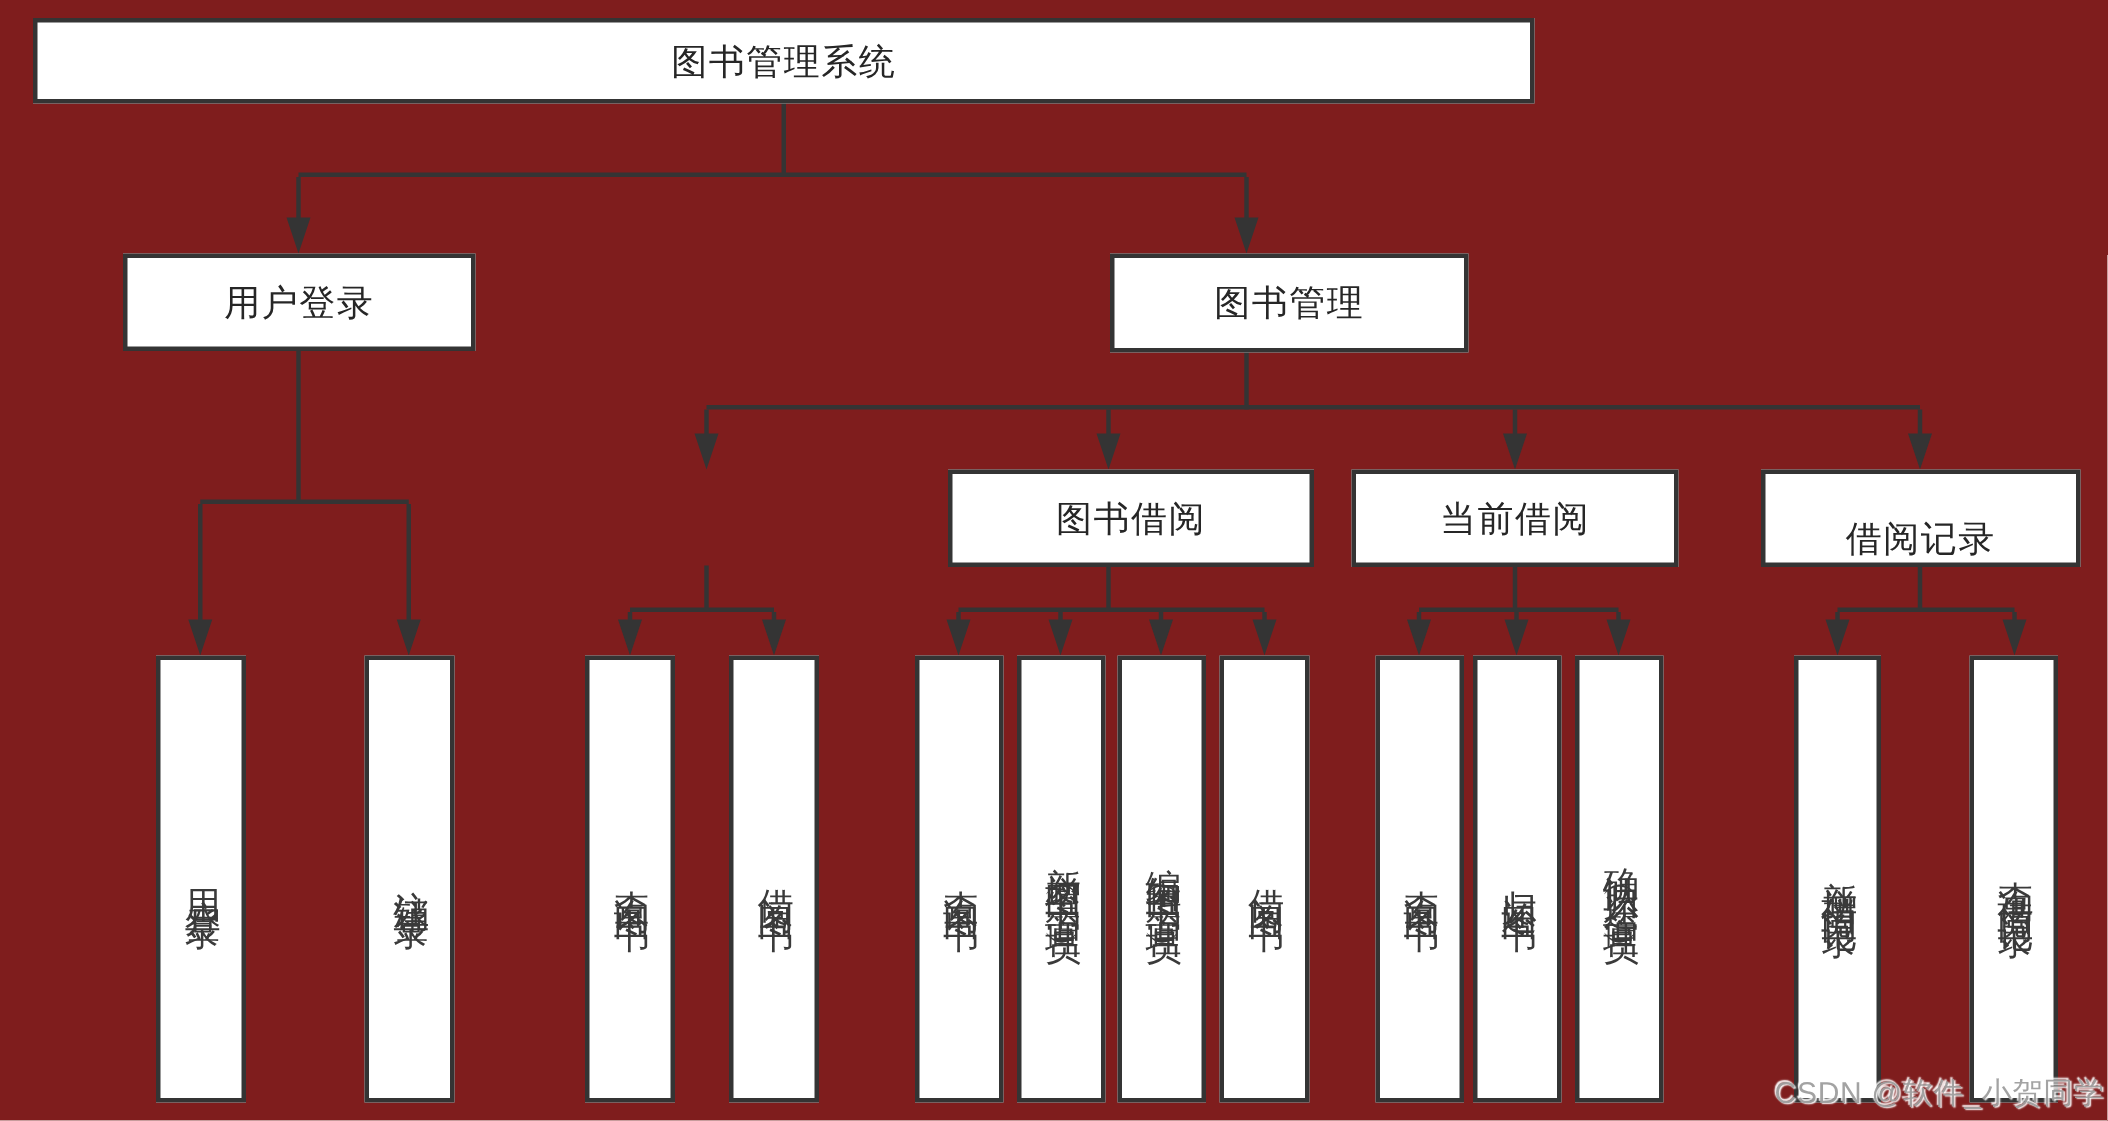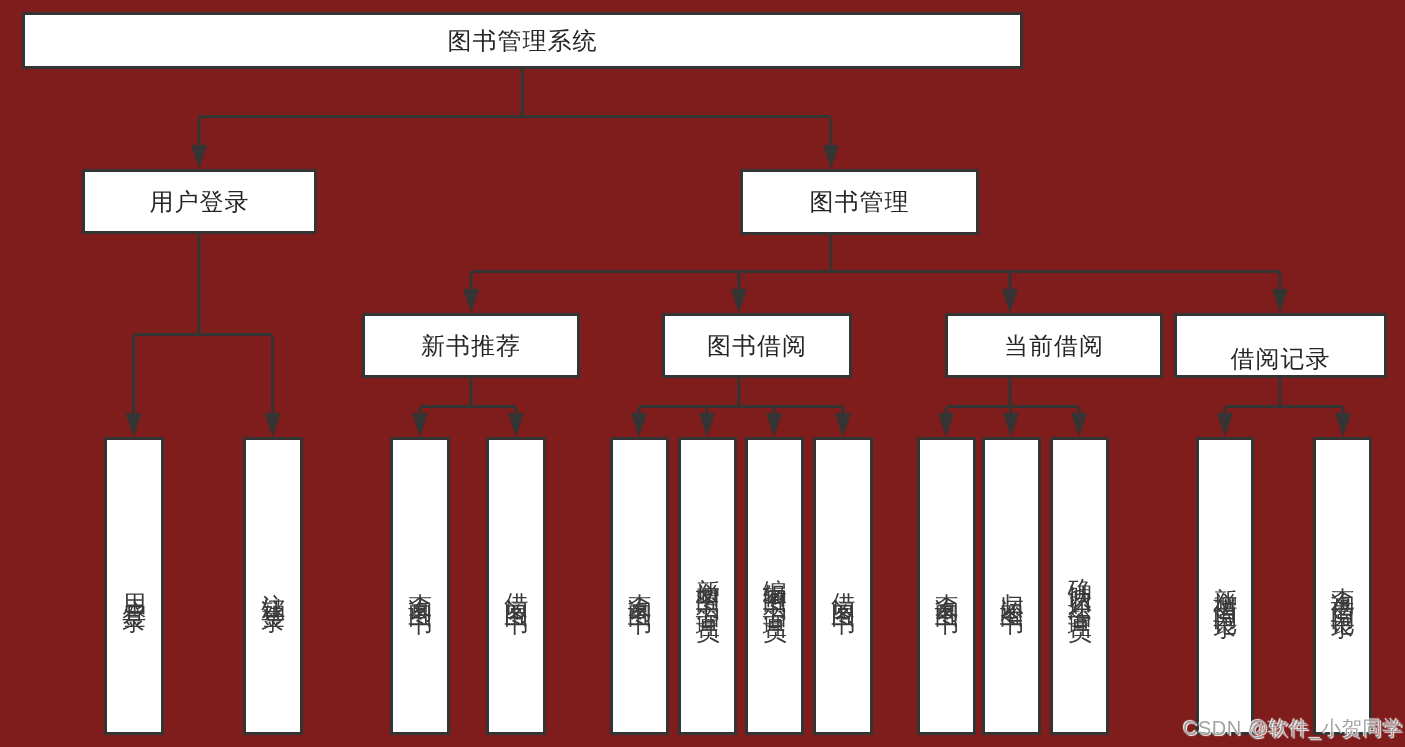--- a/index.html
+++ b/index.html
@@ -35,22 +35,22 @@
     font-size: 24px;
     letter-spacing: 6px;
     line-height: 1.1;
     color: #3a3a3a;
   }
   
   #n-root            { left: 22px;   top: 12px;  width: 1001px; height: 57px; }
   #n-user-login      { left: 82px;   top: 169px; width: 235px;  height: 65px; }
   #n-book-mgmt       { left: 740px;  top: 169px; width: 239px;  height: 66px; }
   #n-new-book-rec    { left: 362px;  top: 313px; width: 218px;  height: 65px; }
-  #n-book-borrow     { left: 662px;  top: 313px; width: 190px;  height: 65px; }
-  #n-current-borrow  { left: 901px;  top: 313px; width: 218px;  height: 65px; margin-left: 44px; }
+  #n-book-borrow     { left: 632px;  top: 313px; width: 244px;  height: 65px; }
+  #n-current-borrow  { left: 901px;  top: 313px; width: 218px;  height: 65px; }
   #n-borrow-records  { left: 1174px; top: 313px; width: 213px;  height: 65px; align-items: flex-end; }
   #n-leaf-user-login          { left: 104px;  top: 437px; width: 60px; height: 298px; }
   #n-leaf-logout              { left: 243px;  top: 437px; width: 60px; height: 298px; }
   #n-leaf-query-book-1        { left: 390px;  top: 437px; width: 60px; height: 298px; }
   #n-leaf-borrow-book-1       { left: 486px;  top: 437px; width: 60px; height: 298px; }
   #n-leaf-query-book-2        { left: 610px;  top: 437px; width: 59px; height: 298px; }
   #n-leaf-add-book            { left: 678px;  top: 437px; width: 59px; height: 298px; }
   #n-leaf-edit-book           { left: 745px;  top: 437px; width: 59px; height: 298px; }
   #n-leaf-borrow-book-2       { left: 813px;  top: 437px; width: 60px; height: 298px; }
   #n-leaf-query-book-3        { left: 917px;  top: 437px; width: 59px; height: 298px; }
@@ -142,23 +142,20 @@
     <span class="htext">图书管理系统</span>
   </div>
 
   <div class="node" id="n-user-login">
     <span class="htext">用户登录</span>
   </div>
   <div class="node" id="n-book-mgmt">
     <span class="htext">图书管理</span>
   </div>
 
-  <div class="node" id="n-new-book-rec">
-    <span class="htext">新书推荐</span>
-  </div>
   <div class="node" id="n-book-borrow">
     <span class="htext">图书借阅</span>
   </div>
   <div class="node" id="n-current-borrow">
     <span class="htext">当前借阅</span>
   </div>
   <div class="node" id="n-borrow-records">
     <span class="htext">借阅记录</span>
   </div>
 

